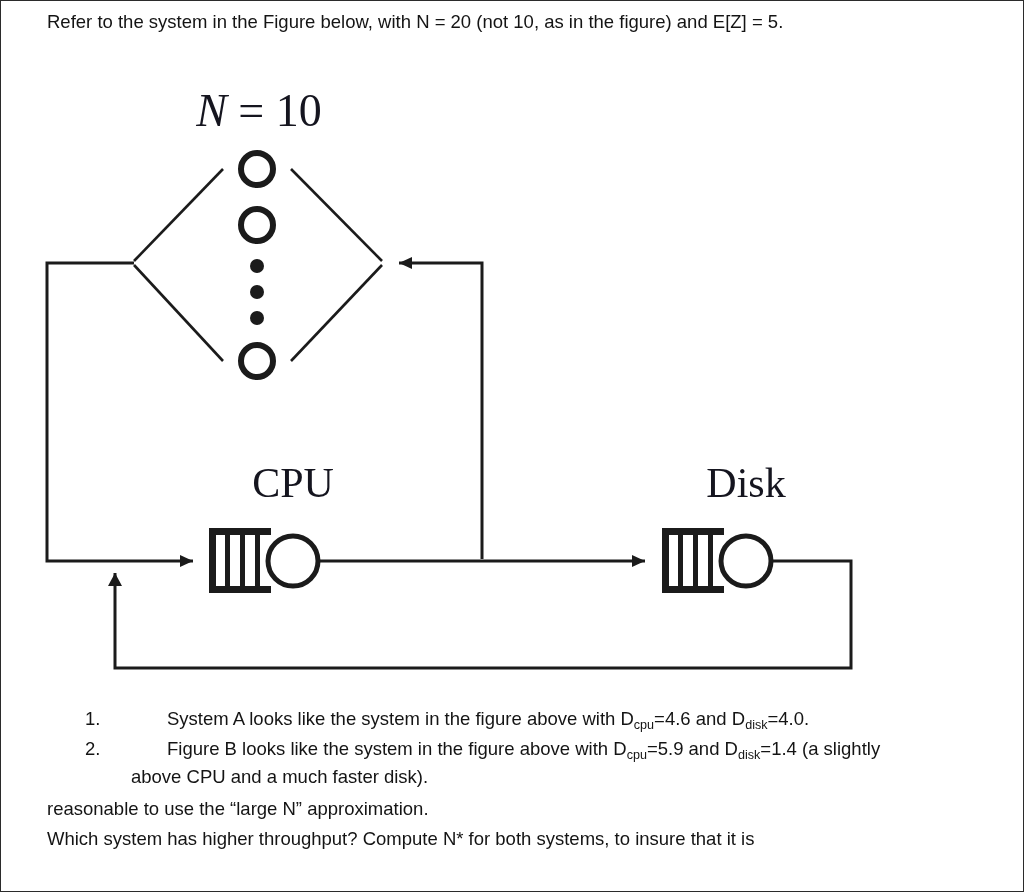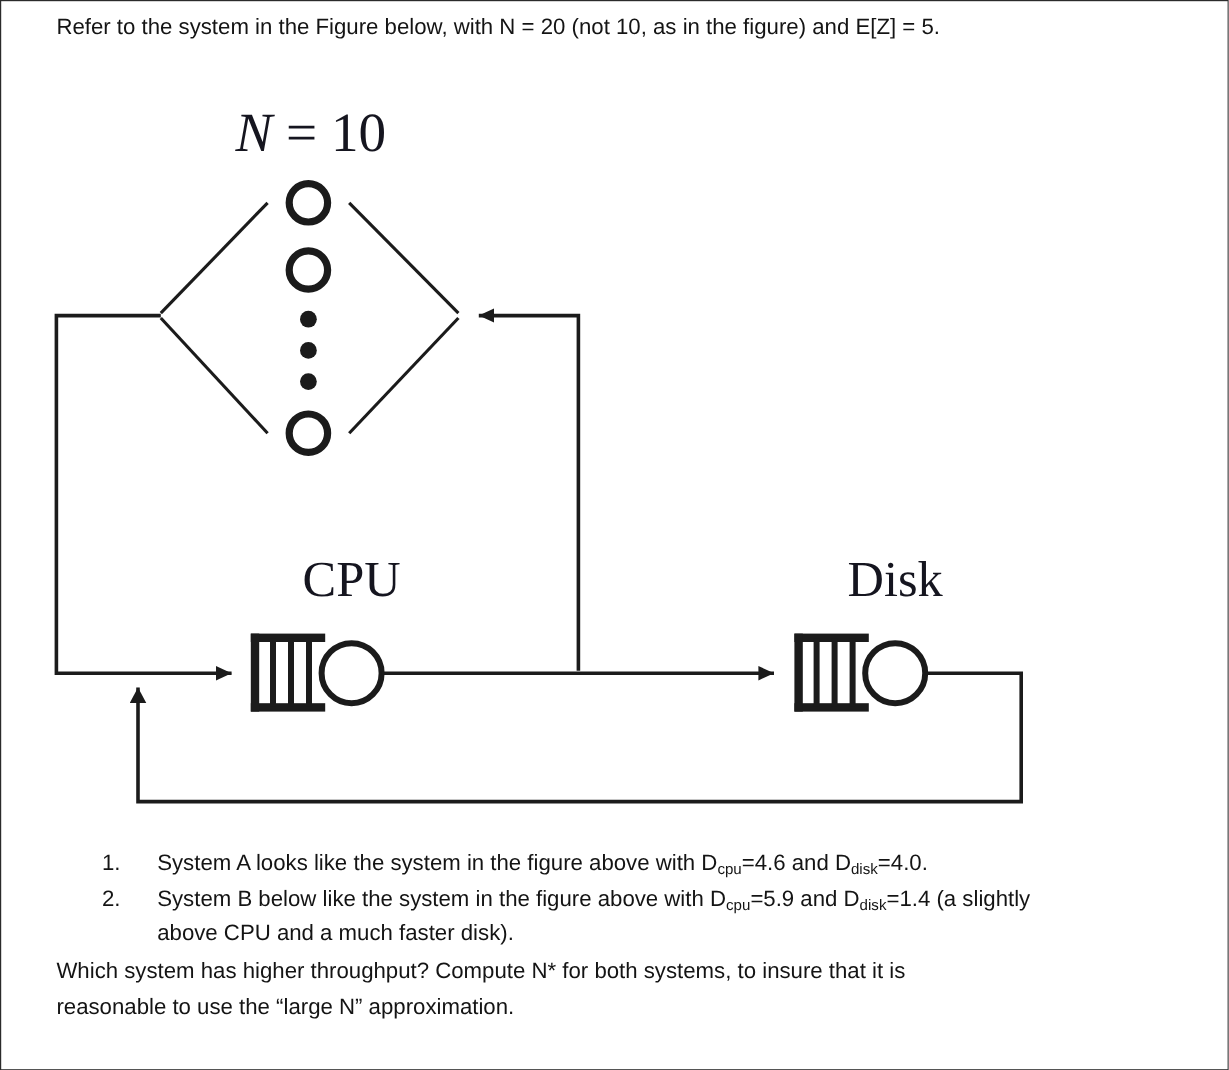--- a/index.html
+++ b/index.html
@@ -77,21 +77,21 @@
     font-size: 18.5px;
     line-height: 30px;
     color: #141414;
   }
   .closing div { white-space: nowrap; }
   sub {
     font-size: 0.68em;
     line-height: 0;
     vertical-align: -0.28em;
   }
-  .nowrap { white-space: nowrap; }
+  .nowrap { white-space: nowrap; margin-left: 36px; }
 </style>
 </head>
 <body>
 
 <div id="page">
 
   <div class="prompt-line">Refer to the system in the Figure below, with N = 20 (not 10, as in the figure) and E[Z] = 5.</div>
 
   <div id="figure">
     <svg width="1024" height="640" viewBox="0 0 1024 640">
@@ -167,26 +167,26 @@
       <li>
         <span class="num">1.</span>
         <span class="nowrap">
           <span>System A looks like the system in the figure above with D</span><sub>cpu</sub><span>=4.6 and D</span><sub>disk</sub><span>=4.0.</span>
         </span>
       </li>
 
       <li>
         <span class="num">2.</span>
         <span class="nowrap">
-          <span>System B below like the system in the figure above with D</span><sub>cpu</sub><span>=5.9 and D</span><sub>disk</sub><span>=1.4 (a slightly</span>
+          <span>Figure B looks like the system in the figure above with D</span><sub>cpu</sub><span>=5.9 and D</span><sub>disk</sub><span>=1.4 (a slightly</span>
         </span>
         <div>above CPU and a much faster disk).</div>
       </li>
 
     </ol>
 
     <div class="closing">
+      <div>reasonable to use the “large N” approximation.</div>
       <div>Which system has higher throughput? Compute N* for both systems, to insure that it is</div>
-      <div>reasonable to use the “large N” approximation.</div>
     </div>
   </div>
 
 </div>
 
 </body></html>

